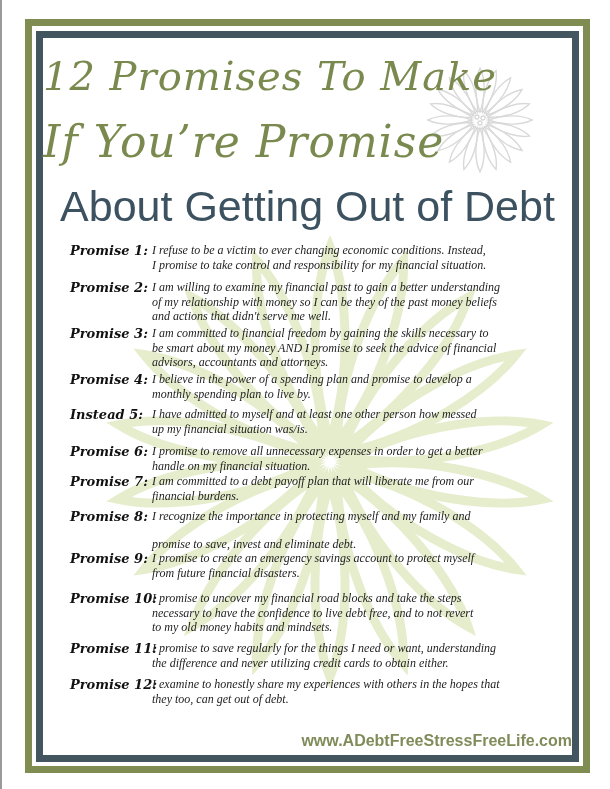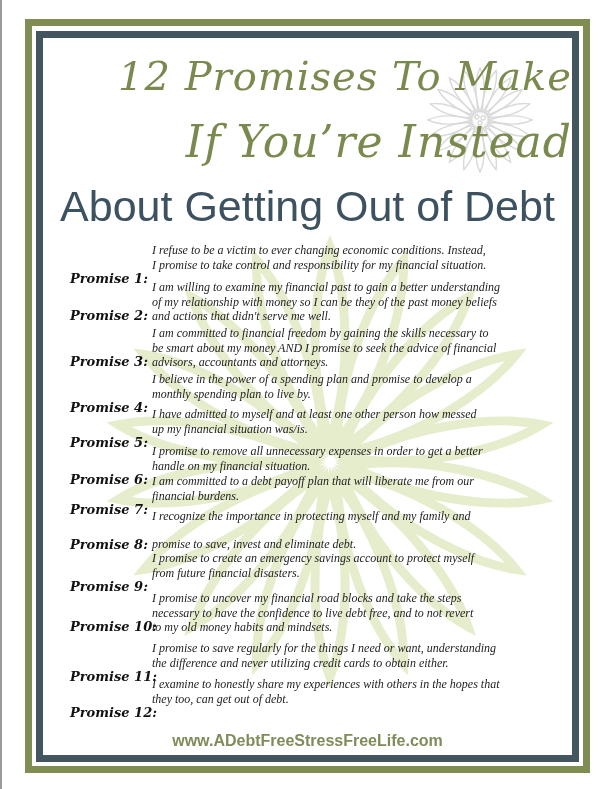--- a/index.html
+++ b/index.html
@@ -37,21 +37,21 @@
     .bg-flower {
       position: absolute;
       left: 0; top: 0;
       width: 610px; height: 789px;
       pointer-events: none;
     }
     .title-script {
       position: absolute;
       left: 43px;
       width: 529px;
-      text-align: right;
+      text-align: left;
       color: #7a8a4f;
       font-family: "DejaVu Serif", serif;
       font-style: italic;
       font-weight: normal;
       letter-spacing: 1px;
       white-space: nowrap;
     }
     .title-line1 { top: 50px; font-size: 40px; line-height: 52px; }
     .title-line2 { top: 112px; font-size: 44px; line-height: 60px; }
     .title-main {
@@ -74,38 +74,37 @@
       position: absolute;
       left: 0; top: 0;
       width: 82px;
       font-family: "DejaVu Serif", serif;
       font-style: italic;
       font-weight: bold;
       font-size: 13px;
       line-height: 16px;
       color: #111111;
       white-space: nowrap;
-      margin-top: 28px;
     }
     .promise-text {
       position: absolute;
       left: 82px; top: 0;
       width: 410px;
       font-family: "Liberation Serif", serif;
       font-style: italic;
       font-size: 12px;
       line-height: 14.5px;
       color: #222222;
       white-space: pre-line;
     }
     .site-url {
       position: absolute;
       left: 43px; top: 731px;
       width: 529px;
-      text-align: center;
+      text-align: right;
       font-family: "Liberation Sans", sans-serif;
       font-weight: bold;
       font-size: 16px;
       line-height: 20px;
       color: #7f8c5a;
     }
   </style>
 </head>
 <body>
 
@@ -161,21 +160,21 @@
     <circle cx="-3" cy="-3" r="2"></circle>
     <circle cx="3" cy="-2" r="2"></circle>
     <circle cx="0" cy="3" r="2"></circle>
   </g>
 </svg>
 
 <div class="border-outer"></div>
 <div class="border-inner"></div>
 
 <div class="title-script title-line1">12 Promises To Make</div>
-<div class="title-script title-line2">If You’re Instead</div>
+<div class="title-script title-line2">If You’re Promise</div>
 <div class="title-main">About Getting Out of Debt</div>
 
 <div>
   <div class="promise" style="top:243px;">
     <div class="promise-label">Promise 1:</div>
     <div class="promise-text">I refuse to be a victim to ever changing economic conditions. Instead,
 I promise to take control and responsibility for my financial situation.</div>
   </div>
   <div class="promise" style="top:280px;">
     <div class="promise-label">Promise 2:</div>
@@ -188,21 +187,21 @@
     <div class="promise-text">I am committed to financial freedom by gaining the skills necessary to
 be smart about my money AND I promise to seek the advice of financial
 advisors, accountants and attorneys.</div>
   </div>
   <div class="promise" style="top:372px;">
     <div class="promise-label">Promise 4:</div>
     <div class="promise-text">I believe in the power of a spending plan and promise to develop a
 monthly spending plan to live by.</div>
   </div>
   <div class="promise" style="top:407px;">
-    <div class="promise-label">Promise 5:</div>
+    <div class="promise-label">Instead 5:</div>
     <div class="promise-text">I have admitted to myself and at least one other person how messed
 up my financial situation was/is.</div>
   </div>
   <div class="promise" style="top:444px;">
     <div class="promise-label">Promise 6:</div>
     <div class="promise-text">I promise to remove all unnecessary expenses in order to get a better
 handle on my financial situation.</div>
   </div>
   <div class="promise" style="top:474px;">
     <div class="promise-label">Promise 7:</div>

